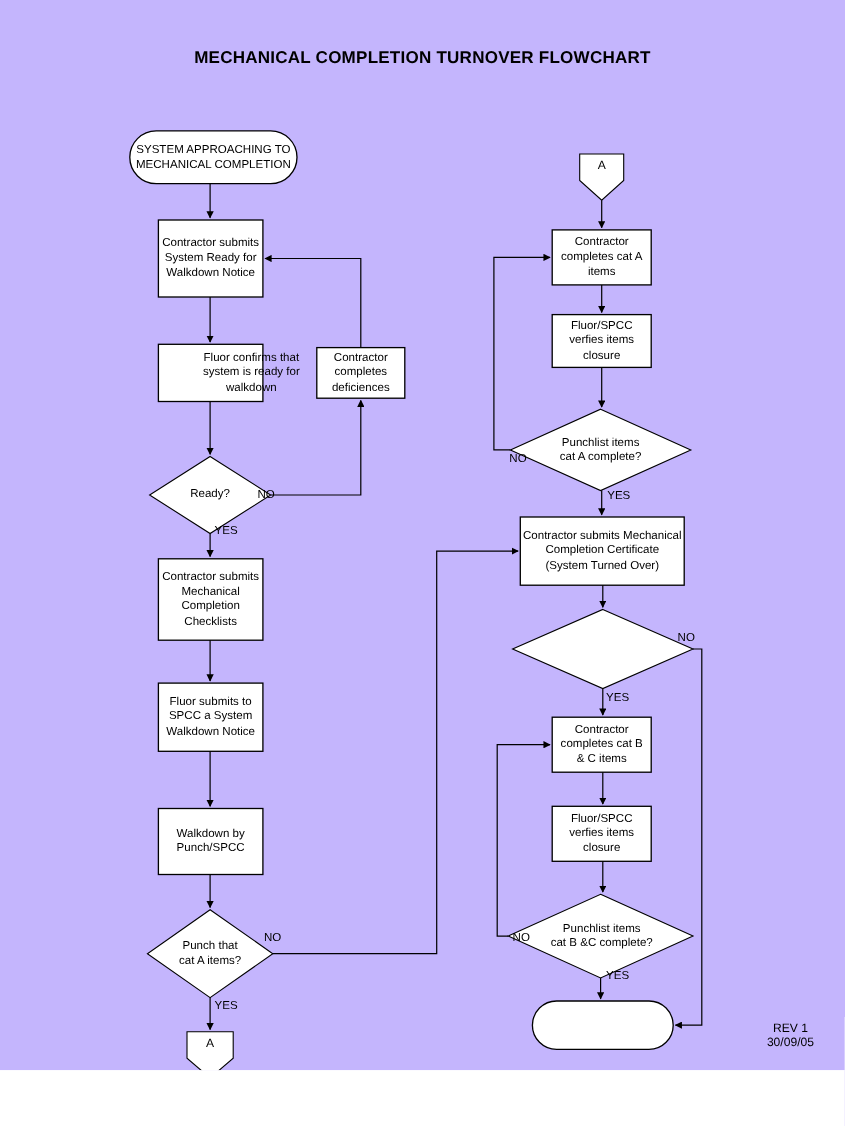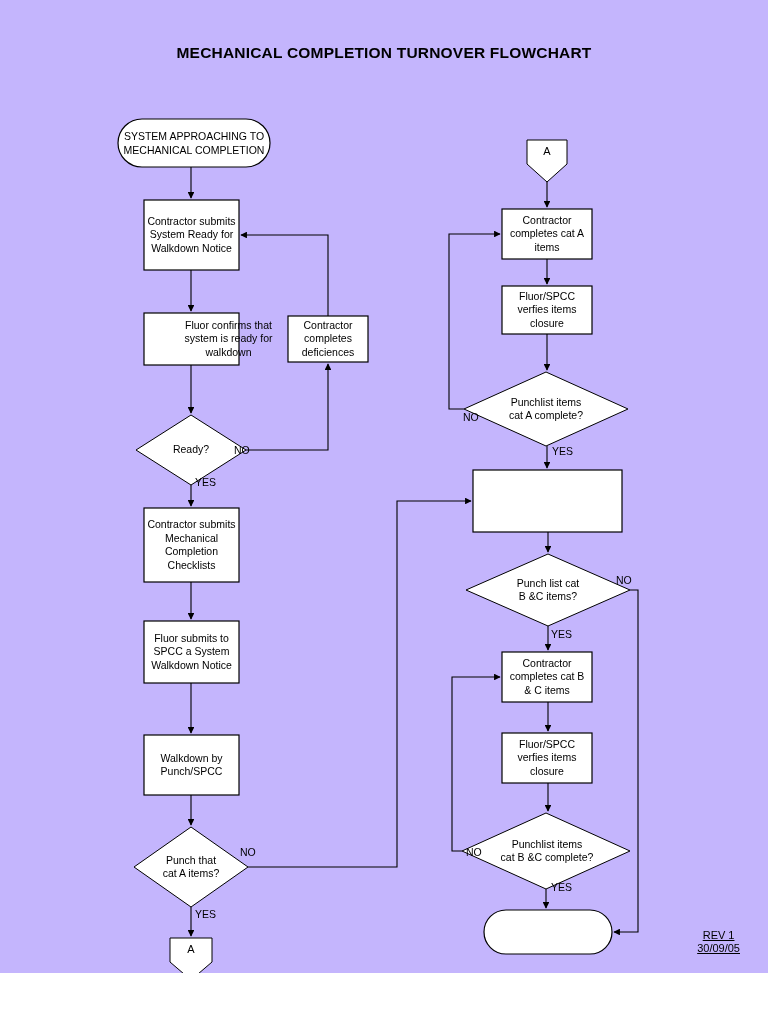--- a/index.html
+++ b/index.html
@@ -30,21 +30,20 @@
     color: #000;
   }
   #footer {
     position: absolute;
     right: 28px;
     bottom: 18px;
     text-align: center;
     font-size: 11px;
     line-height: 13px;
     color: #000;
-    text-decoration: underline;
   }
   #flow-svg {
     position: absolute;
     left: 0;
     top: 0;
     width: 768px;
     height: 1024px;
   }
   .node-text {
     position: absolute;
@@ -224,23 +223,24 @@
 completes cat A
 items</div>
 
   <div class="node-text" style="left:502px; top:286px; width:90px; height:48px;">Fluor/SPCC
 verfies items
 closure</div>
 
   <div class="node-text" style="left:490px; top:392px; width:112px; height:34px;">Punchlist items
 cat A complete?</div>
 
-
-  <div class="node-text" style="left:496px; top:573px; width:104px; height:34px;">Punch list cat
-B &amp;C items?</div>
+  <div class="node-text" style="left:473px; top:470px; width:149px; height:62px;">Contractor submits Mechanical
+Completion Certificate
+(System Turned Over)</div>
+
 
   <div class="node-text" style="left:502px; top:652px; width:90px; height:50px;">Contractor
 completes cat B
 &amp; C items</div>
 
   <div class="node-text" style="left:502px; top:733px; width:90px; height:50px;">Fluor/SPCC
 verfies items
 closure</div>
 
   <div class="node-text" style="left:485px; top:834px; width:124px; height:34px;">Punchlist items

